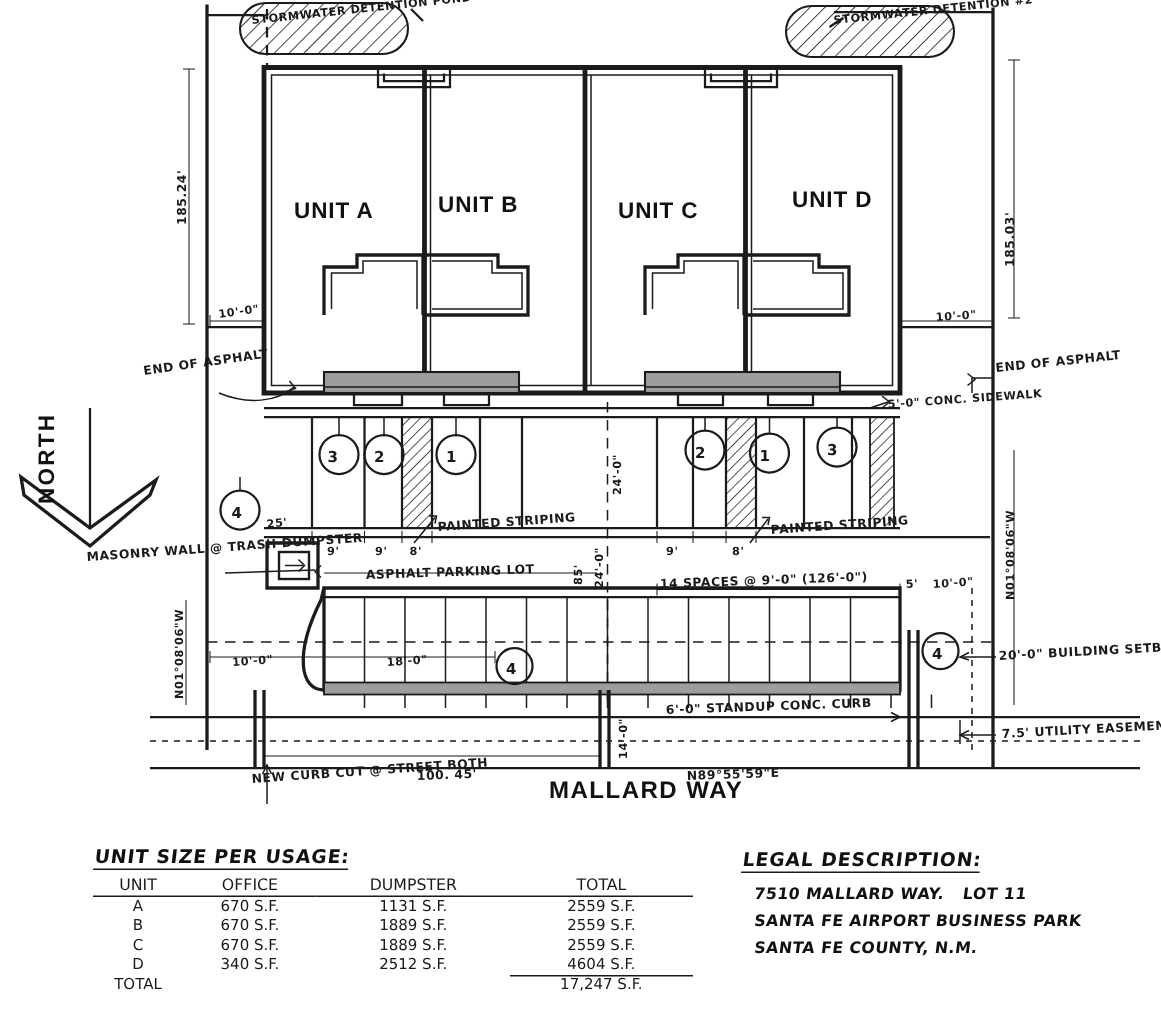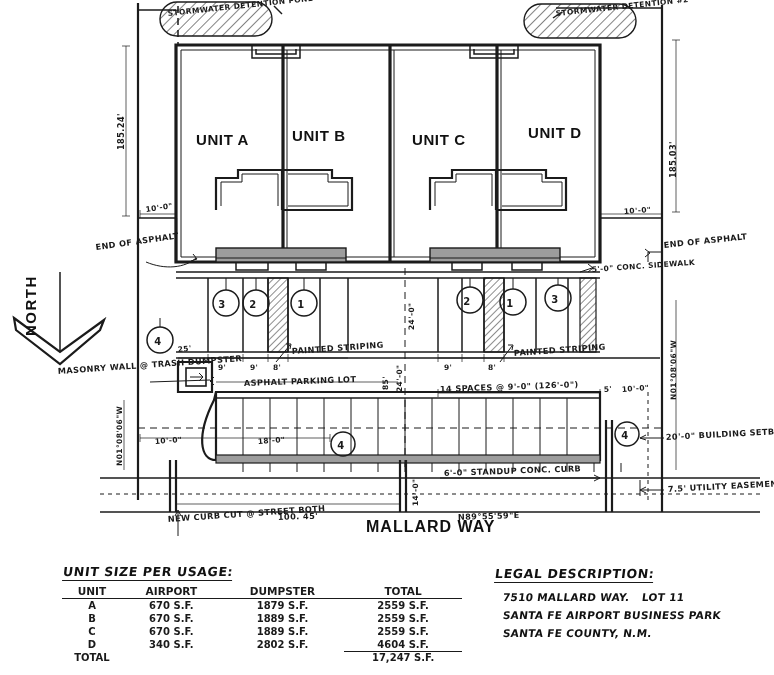--- a/index.html
+++ b/index.html
@@ -37,21 +37,21 @@
   .thin{stroke-width:.7;}
   .dash{stroke-dasharray:7 5;}
   .dashfine{stroke-dasharray:4 4;}
   .fillwall{fill:#9d9d9d;}
   .nofill{fill:none;}
 
   
   .tbl{position:absolute;left:62px;top:562px;width:400px;}
   .tbl table{border-collapse:collapse;width:100%;}
   .tbl td,.tbl th{
-    font-family:"DejaVu Sans",sans-serif;font-weight:700;
+    font-family:"DejaVu Sans",sans-serif;font-weight:400;
     font-size:10px;color:#1a1a1a;padding:1px 2px;text-align:center;
     white-space:nowrap;
     margin-top:36px;
   }
   .tbl th{font-size:10.5px;border-bottom:1.6px solid #1a1a1a;}
   .tbl .ttl{
     font-family:"DejaVu Sans",sans-serif;font-weight:700;font-size:12.5px;
     letter-spacing:.6px;border-bottom:1.8px solid #1a1a1a;
     display:inline-block;margin-bottom:3px;padding-bottom:1px;
   }
@@ -401,48 +401,48 @@
   <text class="hand md" x="625" y="439" text-anchor="middle">4</text>
 
 </svg>
 
 <div class="tbl">
   <div class="ttl skew">UNIT SIZE PER USAGE:</div>
   <table>
     <thead>
       <tr>
         <th>UNIT</th>
-        <th>AIRPORT</th>
+        <th>OFFICE</th>
         <th>DUMPSTER</th>
         <th>TOTAL</th>
       </tr>
     </thead>
     <tbody>
       <tr>
         <td class="unit">A</td>
         <td>670 S.F.</td>
-        <td>1879 S.F.</td>
+        <td>1131 S.F.</td>
         <td>2559 S.F.</td>
       </tr>
       <tr>
         <td class="unit">B</td>
         <td>670 S.F.</td>
         <td>1889 S.F.</td>
         <td>2559 S.F.</td>
       </tr>
       <tr>
         <td class="unit">C</td>
         <td>670 S.F.</td>
         <td>1889 S.F.</td>
         <td>2559 S.F.</td>
       </tr>
       <tr>
         <td class="unit">D</td>
         <td>340 S.F.</td>
-        <td>2802 S.F.</td>
+        <td>2512 S.F.</td>
         <td>4604 S.F.</td>
       </tr>
       <tr class="totrow">
         <td class="unit">TOTAL</td>
         <td></td>
         <td></td>
         <td class="uline">17,247 S.F.</td>
       </tr>
     </tbody>
   </table>

